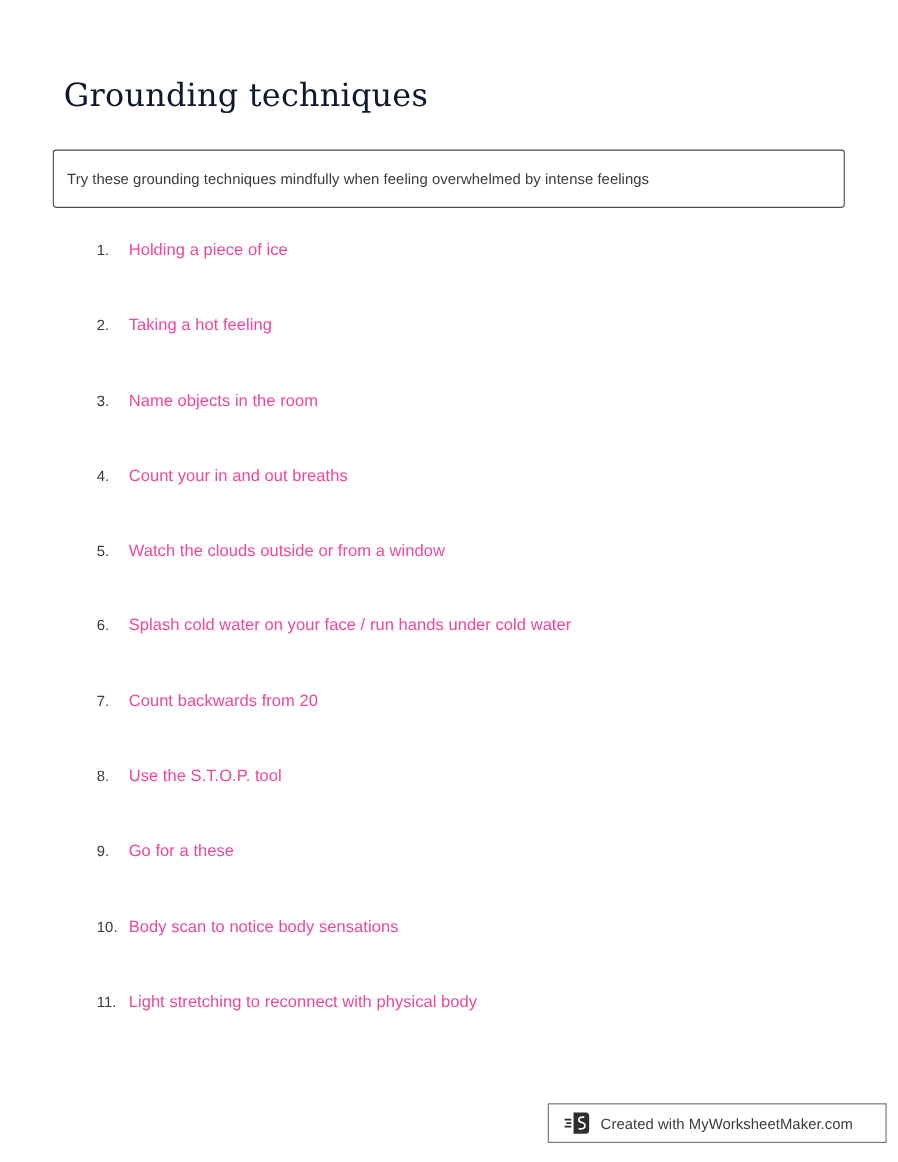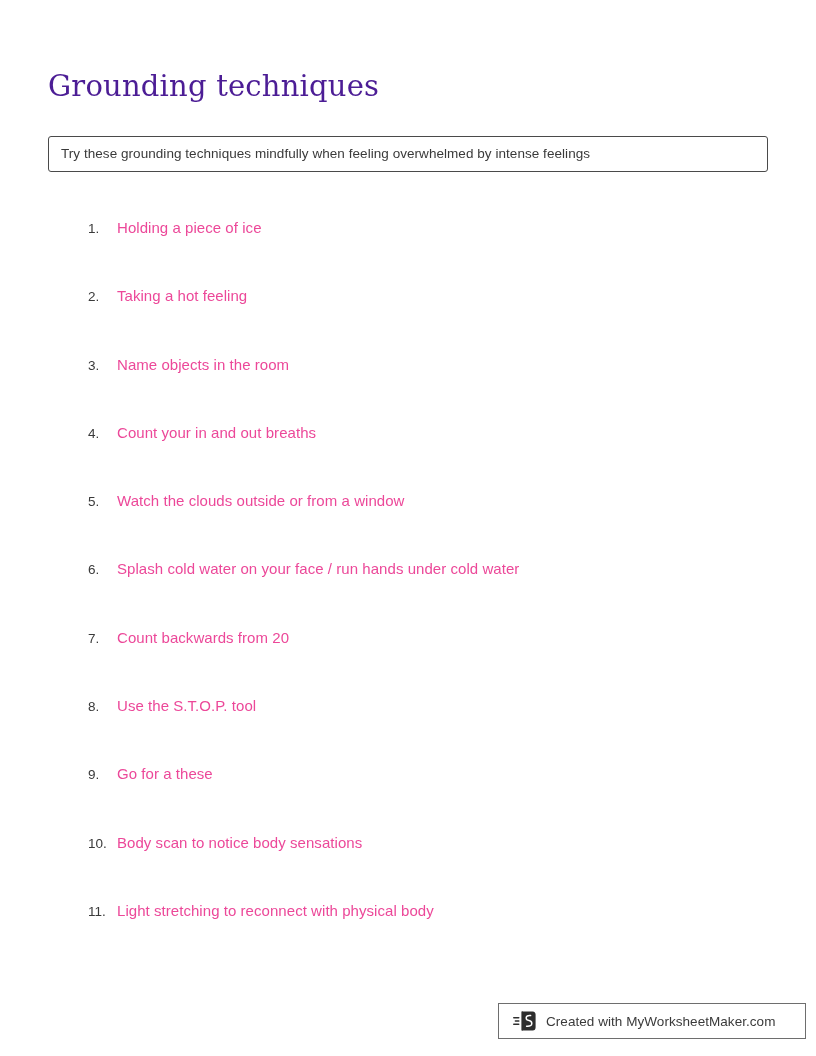--- a/index.html
+++ b/index.html
@@ -18,38 +18,38 @@
 
   .page {
     position: absolute;
     inset: 0;
     background: #ffffff;
   }
 
   
   .worksheet-title {
     position: absolute;
-    left: 48px;
+    left: 58px;
     top: 48px;
     font-family: "DejaVu Serif", "Liberation Serif", serif;
     font-size: 29px;
     font-weight: 400;
     letter-spacing: 0.2px;
-    color: #4c1d95;
+    color: #0f172a;
     line-height: 38px;
     white-space: nowrap;
   }
 
   
   .instruction-box {
     position: absolute;
     left: 48px;
     top: 136px;
     width: 720px;
-    height: 36px;
+    height: 53px;
     box-sizing: border-box;
     border: 1px solid #4a4a4a;
     border-radius: 3px;
     background: #ffffff;
     display: flex;
     align-items: center;
   }
   .instruction-text {
     padding-left: 12px;
     font-size: 13.5px;

